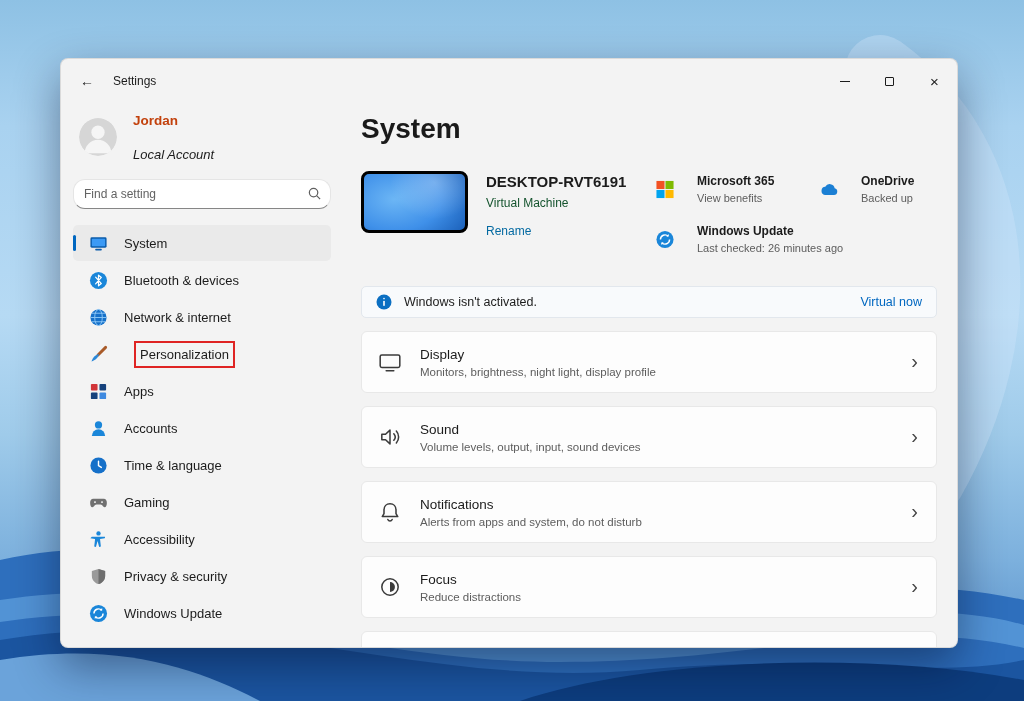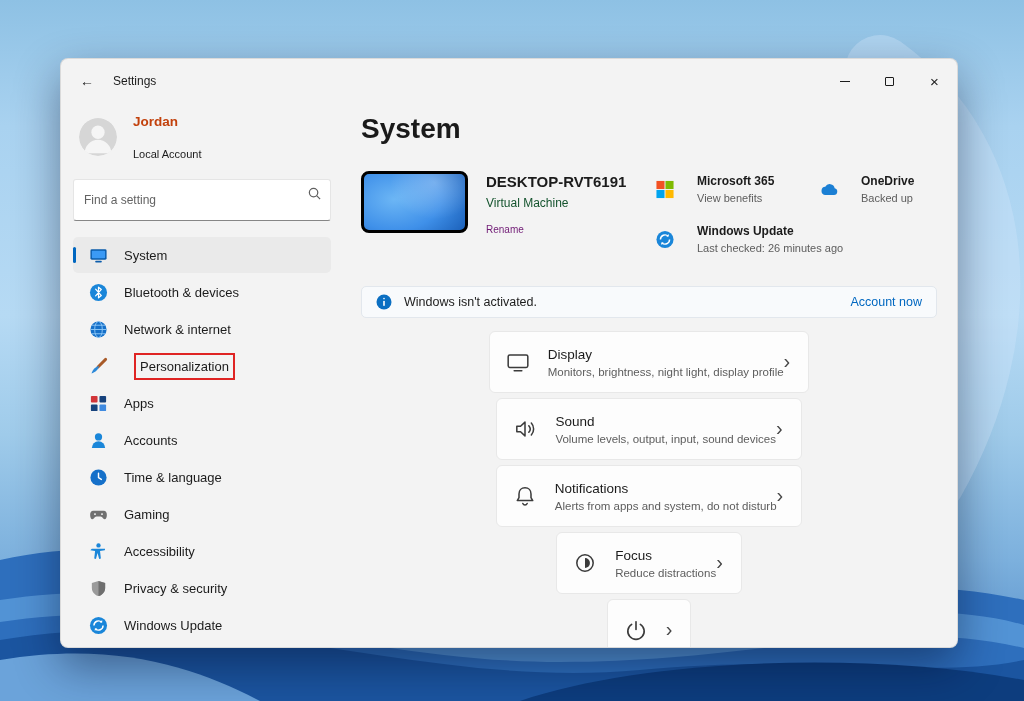--- a/index.html
+++ b/index.html
@@ -21,24 +21,24 @@
   .glyph-min { width:10px; height:1px; background:#1b1b1b; display:block; }
   .glyph-max { width:9px; height:9px; border:1px solid #1b1b1b; border-radius:1px; display:block; }
 
   .win-body { flex:1; display:flex; min-height:0; }
 
   
   .sidebar { flex:0 0 288px; width:288px; padding:8px 18px 0 12px; }
   .user-row { display:flex; align-items:center; gap:16px; height:52px; padding-left:6px; }
   .avatar { width:38px; height:38px; border-radius:50%; overflow:hidden; flex:0 0 38px; }
   .user-name { font-size:13.5px; font-weight:bold; color:#c2410c; }
-  .user-type { font-size:11px; color:#1b1b1b; margin-top:19px; }
+  .user-type { font-size:13px; color:#1b1b1b; margin-top:19px;font-style:italic; }
 
   .search-wrap { position:relative; margin-top:16px; }
-  .search-input { width:100%; height:42px; border:1px solid #e5e5e5; border-bottom-color:#868686; border-radius:3px; padding:0 30px 0 10px; font-size:12px; font-family:inherit; background:#fff; color:#1b1b1b; }
+  .search-input { width:100%; height:30px; border:1px solid #e5e5e5; border-bottom-color:#868686; border-radius:12px; padding:0 30px 0 10px; font-size:12px; font-family:inherit; background:#fff; color:#1b1b1b; }
   .search-input::placeholder { color:#636363; }
   .search-icon { position:absolute; right:9px; top:7px; width:15px; height:15px; }
 
   .nav { margin-top:16px; display:flex; flex-direction:column; }
   .nav-item { position:relative; display:flex; align-items:center; gap:16px; height:36px; padding-left:16px; border-radius:5px; font-size:13px; color:#1c1c1c; margin-bottom:1px; cursor:pointer; }
   .nav-item.selected { background:#eaeaea; }
   .accent-bar { display:none; position:absolute; left:0; top:10px; width:3px; height:16px; border-radius:2px; background:#0067c0; }
   .selected .accent-bar { display:block; }
   .nav-icon { width:19px; height:19px; flex:0 0 19px; display:flex; }
   .nav-icon svg { width:100%; height:100%; }
@@ -48,36 +48,36 @@
   .main { flex:1; min-width:0; padding:2px 20px 0 12px; }
   .page-title { font-size:28px; font-weight:600; color:#1a1a1a; margin-top:8px; }
 
   .device-row { display:flex; align-items:flex-start; margin-top:26px; }
   .device-thumb { width:107px; height:62px; border:3px solid #000; border-radius:8px; flex:0 0 107px;
     background: radial-gradient(80% 120% at 70% 15%, rgba(255,255,255,.30), transparent 55%),
                 radial-gradient(130% 160% at 30% 45%, #6cb6f5 0%, #3f90e9 35%, #1a5fb8 65%, #0b3a84 100%); }
   .device-info { margin-left:18px; padding-top:2px; }
   .device-name { font-size:15px; font-weight:bold; color:#1b1b1b; }
   .device-type { font-size:12px; color:#14532d; margin-top:6px; }
-  .device-rename { font-size:10px; color:#701a75; margin-top:14px; display:inline-block; cursor:pointer; }
+  .device-rename { font-size:12px; color:#0369a1; margin-top:14px; display:inline-block; cursor:pointer; }
 
   .tiles { margin-left:auto; display:grid; grid-template-columns:150px 118px; column-gap:14px; row-gap:20px; padding-top:3px; }
   .tile { display:flex; gap:22px; align-items:center; }
   .tile-span { grid-column:1 / span 2; }
   .tile-icon { width:20px; height:20px; flex:0 0 20px; padding-top:1px; }
   .tile-icon svg { width:100%; height:100%; }
   .tile-title { font-size:12px; font-weight:bold; color:#1b1b1b; }
   .tile-sub { font-size:11px; color:#5d5d5d; margin-top:4px; white-space:nowrap; }
 
   .banner { margin-top:32px; height:32px; background:#f8fafc; border:1px solid #e2e7ed; border-radius:5px; display:flex; align-items:center; padding:0 14px; }
   .info-icon { width:16px; height:16px; flex:0 0 16px; }
   .banner-msg { font-size:12.5px; color:#1b1b1b; margin-left:12px; }
   .banner-action { margin-left:auto; font-size:12.5px; color:#0067c0; cursor:pointer; }
 
-  .cards { margin-top:13px; display:flex; flex-direction:column; gap:5px;align-items:center; }
+  .cards { margin-top:13px; display:flex; flex-direction:column; gap:13px; }
   .card { background:#fdfdfd; border:1px solid #e8e8e8; border-radius:6px; flex:0 0 62px; height:62px; display:flex; align-items:center; padding:0 18px 0 16px; cursor:pointer; }
   .card-icon { width:24px; height:24px; flex:0 0 24px; margin-right:18px; display:flex; }
   .card-icon svg { width:100%; height:100%; }
   .card-title { font-size:13.5px; color:#1b1b1b; }
   .card-sub { font-size:11.5px; color:#5d5d5d; margin-top:4px; }
   .chevron { margin-left:auto; font-size:20px; color:#454545; line-height:1; padding-bottom:3px; }
 </style>
 </head>
 <body>
 
@@ -332,21 +332,21 @@
 
       <div class="banner">
         <span class="info-icon">
           <svg viewBox="0 0 16 16">
               <circle cx="8" cy="8" r="7.5" fill="#0b6fc2"></circle>
               <rect x="7.2" y="3.8" width="1.6" height="1.6" rx=".8" fill="#fff"></rect>
               <rect x="7.2" y="6.8" width="1.6" height="5.2" rx=".8" fill="#fff"></rect>
             </svg>
         </span>
         <span class="banner-msg">Windows isn't activated.</span>
-        <span class="banner-action">Account now</span>
+        <span class="banner-action">Virtual now</span>
       </div>
 
       <div class="cards">
 
         <div class="card">
           <span class="card-icon">
             <svg viewBox="0 0 22 22">
                 <rect x="2" y="4.5" width="18" height="11.5" rx="1.5" fill="none" stroke="#3b3b3b" stroke-width="1.4"></rect>
                 <path d="M7.5 19h7" stroke="#3b3b3b" stroke-width="1.4" stroke-linecap="round"></path>
               </svg>

